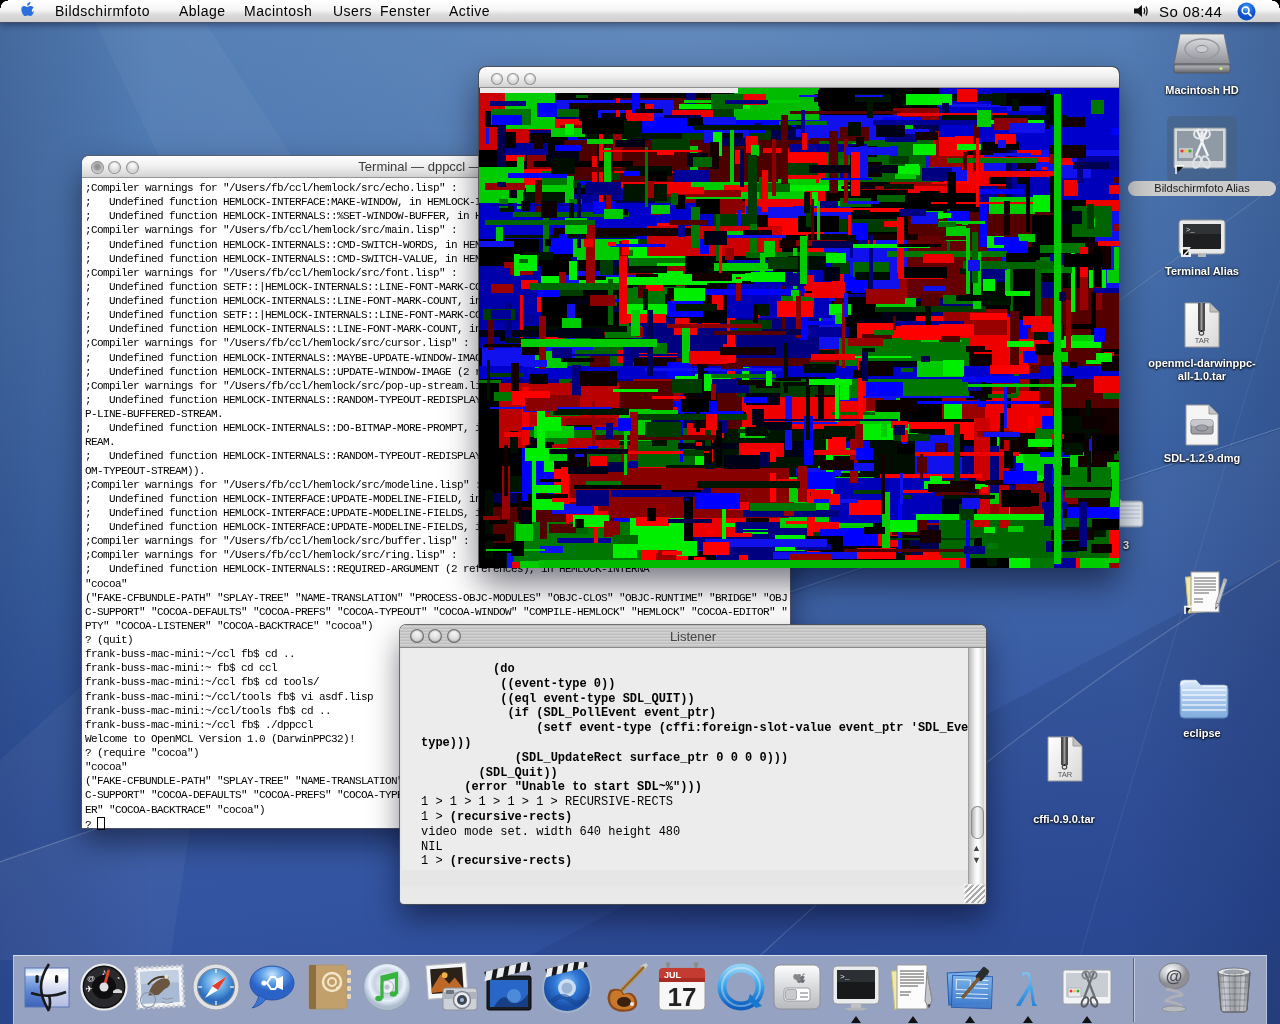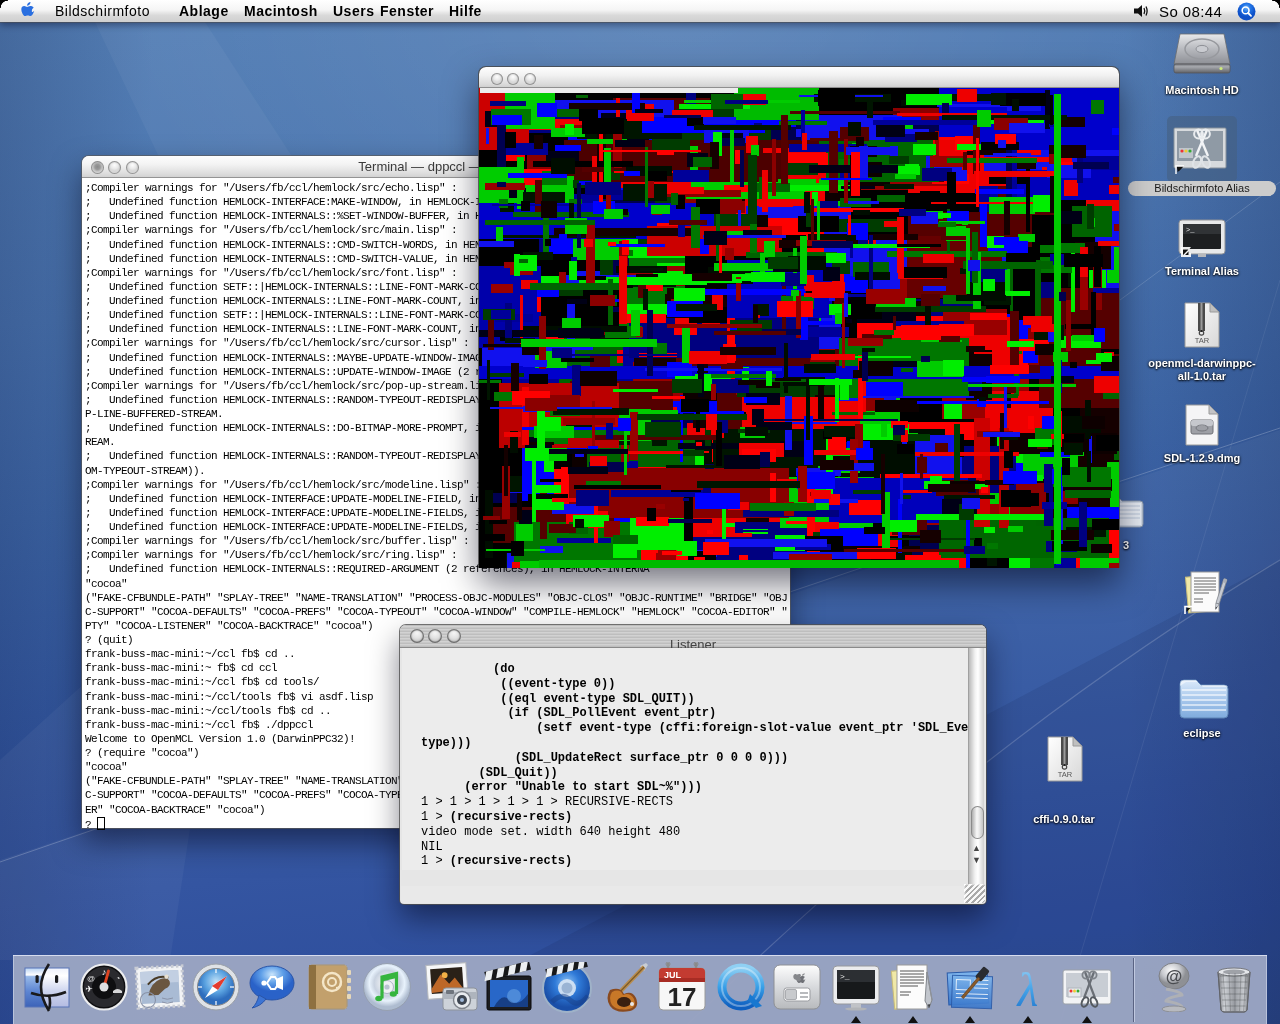--- a/index.html
+++ b/index.html
@@ -11,21 +11,21 @@
   linear-gradient(174deg,#5580b6 0%, #4a74af 28%, #3f68a8 45%, #355aa2 62%, #2b4e9d 78%, #254799 90%, #24448c 100%);
 }
 .abs{position:absolute;}
 
 #swoosh{left:0;top:0;z-index:0;}
 
 #menubar{left:0;top:0;width:1280px;height:22px;z-index:60;
  background:linear-gradient(#ffffff 0%,#f5f5f5 45%,#d9d9d9 70%,#cfcfcf 100%);
  box-shadow:0 1px 0 rgba(80,80,80,.55), 0 3px 7px rgba(0,0,30,.4);
  font-size:14px;color:#000;}
-#menubar .item{position:absolute;top:3px;letter-spacing:0.5px;font-weight:bold;}
+#menubar .item{position:absolute;top:3px;letter-spacing:0.5px;}
 #applelogo{left:21px;top:2px;}
 #mright{position:absolute;top:2.5px;font-size:15px;letter-spacing:0.4px;}
 .corner{width:8px;height:8px;z-index:70;}
 
 .tl{border-radius:50%;display:inline-block;width:13px;height:13px;
  background:radial-gradient(circle at 50% 32%, #fdfdfd 0%, #e8e8e8 35%, #b9b9b9 75%, #d5d5d5 100%);
  box-shadow:inset 0 0 1px 1px rgba(90,90,90,.65), inset 0 -2px 2px rgba(255,255,255,.7);}
 
 #term{left:82px;top:156px;width:708px;height:672px;z-index:2;
  background:#fff;border-radius:7px 7px 0 0;
@@ -47,21 +47,21 @@
  border-bottom:1px solid #8f8f8f;}
 #sdl .lights{position:absolute;left:12px;top:4px;}
 #sdl .tl{width:12px;height:12px;}
 
 #lsn{left:400px;top:625px;width:586px;height:279px;z-index:4;border-radius:6px 6px 4px 4px;
  background:#e6e6e6;
  box-shadow:0 0 0 1px rgba(80,80,80,.8), 0 14px 30px rgba(0,0,20,.5);}
 #lsn .tbar{height:22px;border-radius:6px 6px 0 0;position:relative;
  background:repeating-linear-gradient(0deg,#bebebe 0px,#bebebe 1px,#d2d2d2 2px,#d2d2d2 3px),linear-gradient(#dadada,#b4b4b4);
  border-bottom:1px solid #8a8a8a;}
-#lsn .tbar .ttl{position:absolute;left:0;right:0;top:4px;text-align:center;font-size:13px;color:#444;margin-top:8px;}
+#lsn .tbar .ttl{position:absolute;left:0;right:0;top:4px;text-align:center;font-size:13px;color:#444;}
 #lsn .lights{position:absolute;left:10px;top:4px;}
 #lsn .tl{width:14px;height:14px;background:radial-gradient(circle at 50% 30%, #f5f5f5 0%, #e2e2e2 40%, #c0c0c0 80%, #d8d8d8 100%);box-shadow:inset 0 0 1px 1.2px rgba(80,80,80,.8);}
 #lsn .content{position:absolute;left:2px;right:17px;top:23px;height:222px;background:#ececec;overflow:hidden;}
 #lsn pre{margin:14px;padding:0 0 0 5px;font-family:"Liberation Mono",monospace;
  font-size:12px;line-height:14.8px;color:#000;}
 #lsn pre b{font-weight:bold;}
 #lsn .status{position:absolute;left:1px;top:247px;width:426px;height:12px;background:#fff;border:1px solid #000;
  font:italic bold 10px "Liberation Mono",monospace;padding-left:2px;white-space:pre;}
 #lsn .foot{position:absolute;left:1px;right:1px;top:261px;height:17px;background:#e9e9e9;}
 #lsn .scroll{position:absolute;right:2px;top:23px;width:15px;height:243px;
@@ -1516,21 +1516,21 @@
 
 <div id="menubar" class="abs">
  <svg id="applelogo" class="abs" width="14" height="17" viewBox="0 0 14 17">
   <path d="M10.8,9.1c0-2.2,1.8-3.2,1.9-3.3c-1-1.5-2.6-1.7-3.2-1.7C8.1,4 6.8,4.9 6.1,4.9C5.4,4.9 4.4,4.1 3.2,4.1C1.7,4.2 0.3,5 0.3,7.2c0,1.3 0.3,2.7 1.1,4.2c0.7,1.3 1.6,2.7 2.7,2.7c1,0 1.4-0.7 2.7-0.7c1.3,0 1.6,0.7 2.7,0.7c1.1,0 1.9-1.2 2.6-2.5c0.8-1.4 1.1-2.8 1.1-2.9C13.1,8.7 10.8,11.5 10.8,9.1z M8.6,2.5C9.2,1.8 9.6,0.9 9.5,0c-0.9,0-1.9,0.6-2.5,1.3C6.4,1.9 6,2.9 6.1,3.7C7,3.8 8,3.2 8.6,2.5z" fill="#2a6fe0"></path>
  </svg>
  <span class="item" style="left:55px;font-weight:normal;">Bildschirmfoto</span>
  <span class="item" style="left:179px;">Ablage</span>
  <span class="item" style="left:244px;">Macintosh</span>
  <span class="item" style="left:333px;">Users</span>
  <span class="item" style="left:380px;">Fenster</span>
- <span class="item" style="left:449px;">Hilfe</span>
+ <span class="item" style="left:449px;">Active</span>
  <svg class="abs" style="left:1134px;top:4px;" width="18" height="14" viewBox="0 0 18 14">
   <polygon points="0,4.5 4,4.5 8,1 8,13 4,9.5 0,9.5" fill="#111"></polygon>
   <path d="M10,4 Q11.5,7 10,10 M12,2.5 Q14.2,7 12,11.5" stroke="#111" stroke-width="1.3" fill="none"></path>
  </svg>
  <span id="mright" style="left:1159px;">So 08:44</span>
  <svg class="abs" style="left:1237px;top:2px;" width="19" height="19" viewBox="0 0 19 19">
   <circle cx="9.5" cy="9.5" r="9" fill="url(#spg)"></circle>
   <defs>
         <radialGradient id="spg" cx="50%" cy="30%">
           <stop offset="0%" stop-color="#6fb3f7"></stop>

